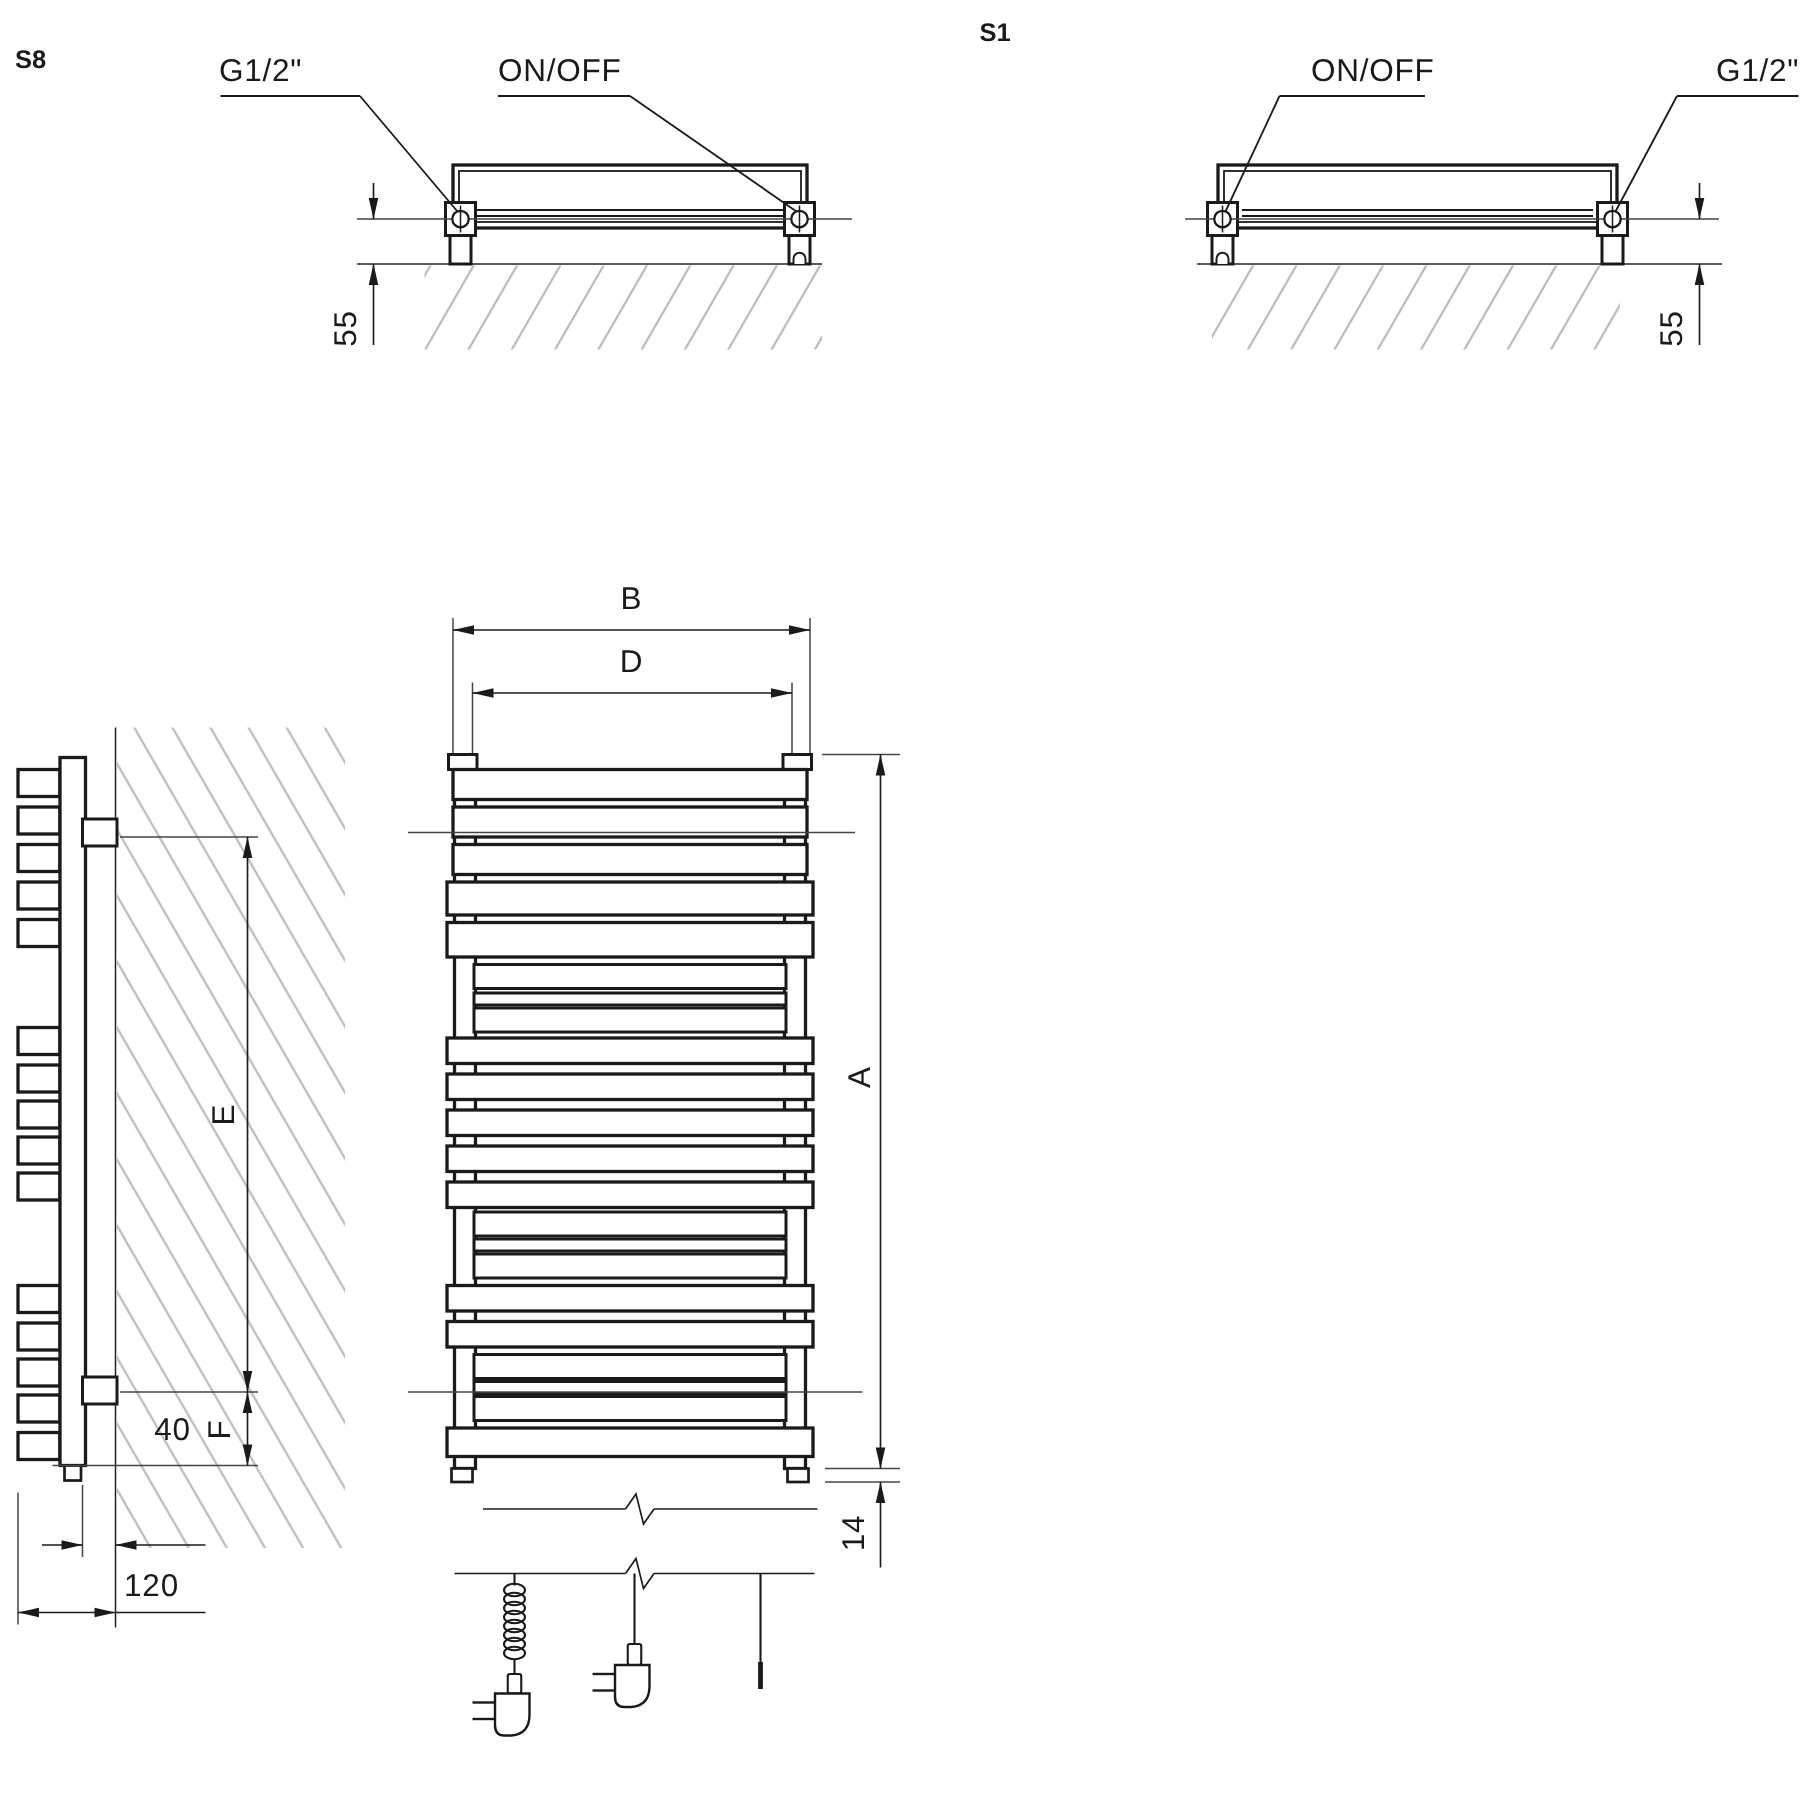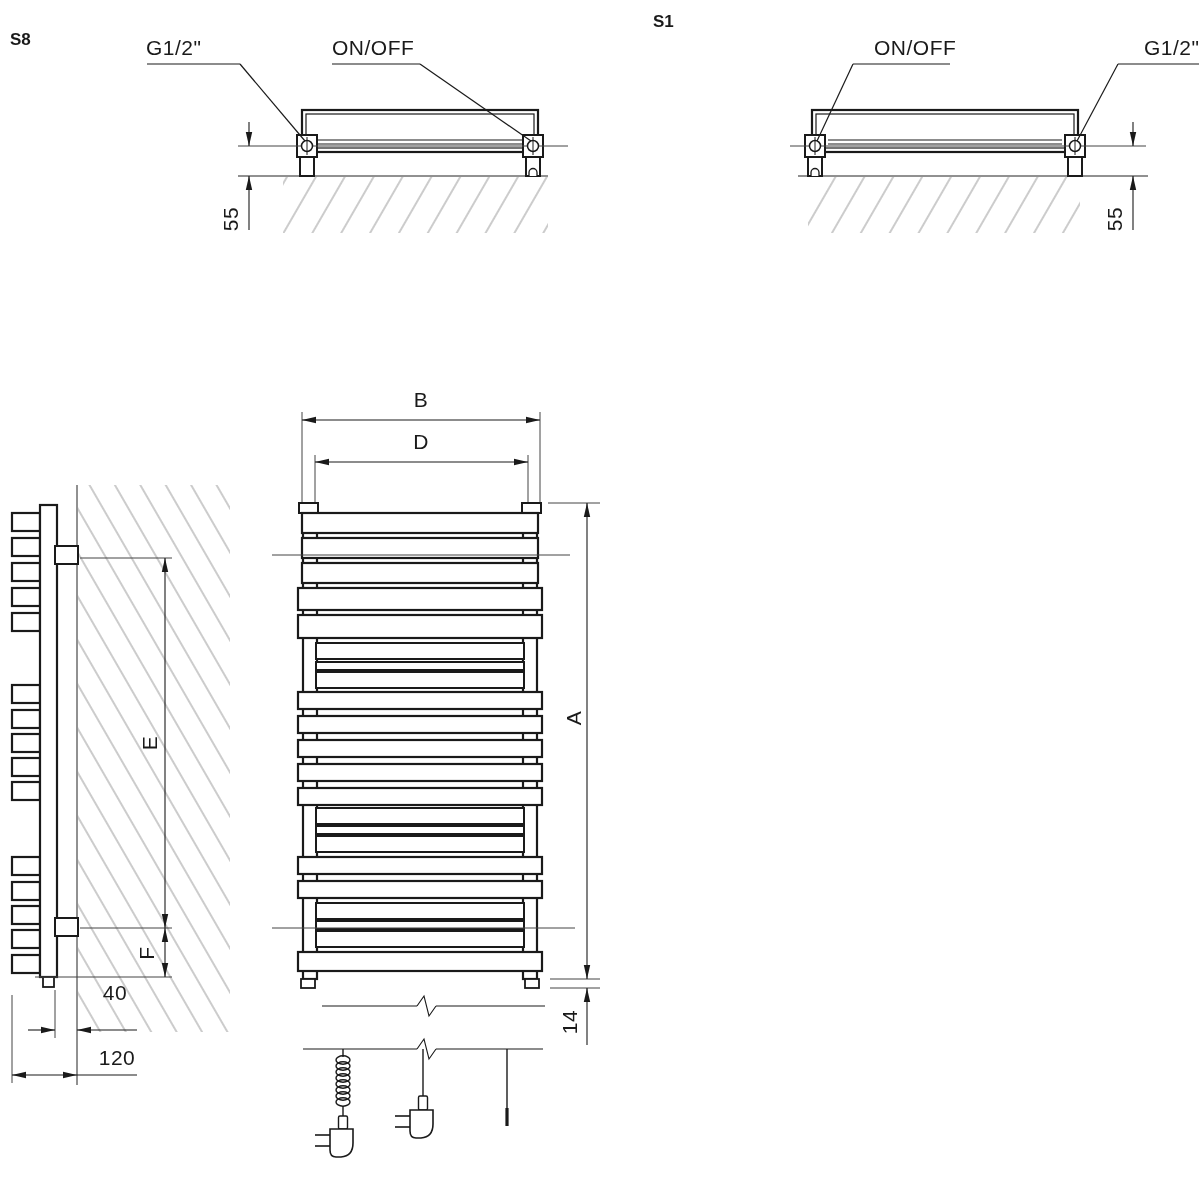--- a/index.html
+++ b/index.html
@@ -271,16 +271,16 @@
   <div class="lbl" style="left:1144px;top:36px;">G1/2"</div>
   <div class="lbl rot" style="left:1115px;top:219px;">55</div>
 
   <div class="lbl ctr" style="left:421px;top:400px;">B</div>
   <div class="lbl ctr" style="left:421px;top:442px;">D</div>
   <div class="lbl rot" style="left:574px;top:718px;">A</div>
   <div class="lbl rot" style="left:570px;top:1022px;">14</div>
 
   <div class="lbl rot" style="left:150px;top:743px;">E</div>
   <div class="lbl rot" style="left:147px;top:953px;">F</div>
-  <div class="lbl ctr" style="left:115px;top:993px;">40</div>
-  <div class="lbl ctr" style="left:117px;top:1058px;">120</div>
+  <div class="lbl ctr" style="left:115px;top:954px;">40</div>
+  <div class="lbl ctr" style="left:101px;top:1058px;">120</div>
 
 </div>
 
 </body></html>

